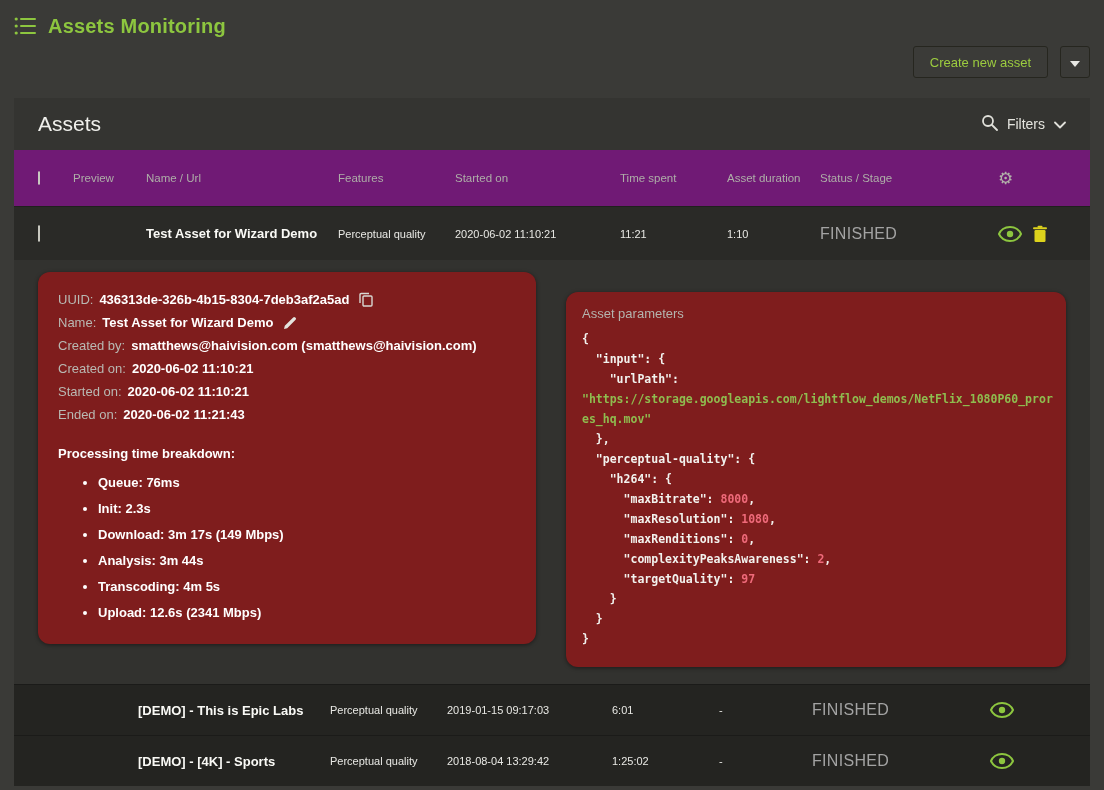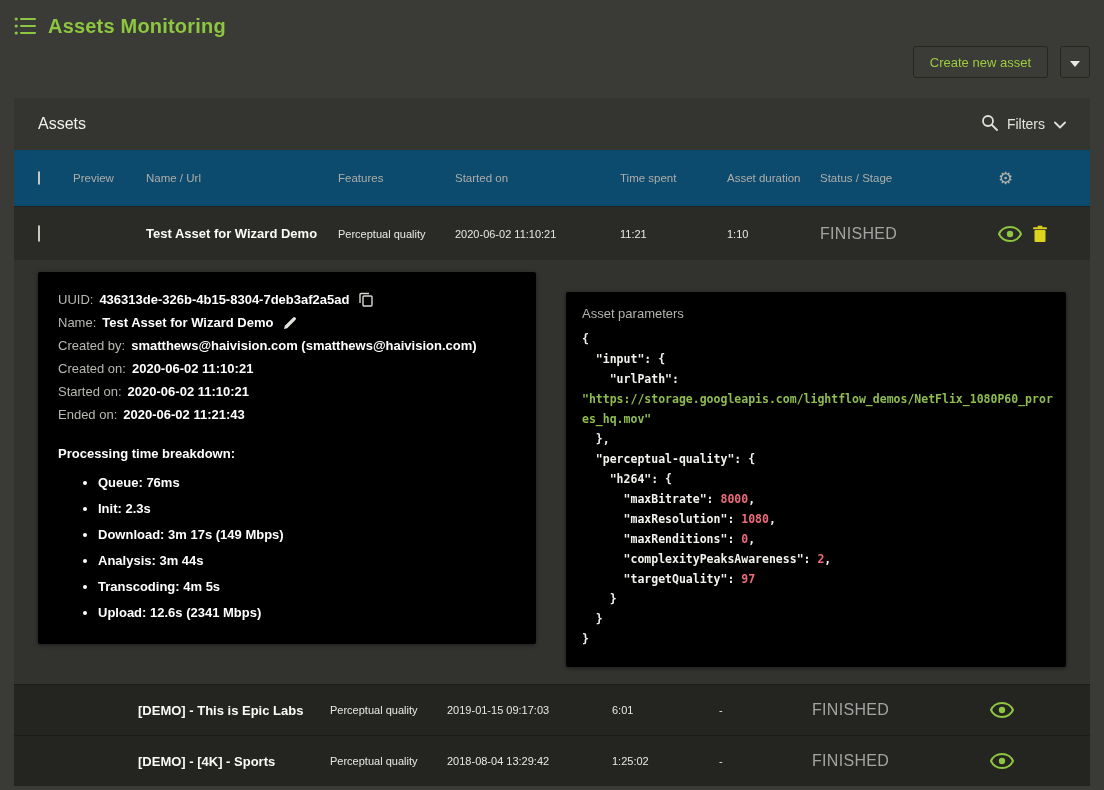--- a/index.html
+++ b/index.html
@@ -25,47 +25,47 @@
     display:flex;align-items:center;justify-content:center;cursor:pointer;
   }
   .btn-create{padding:0 16px;color:#9ccc3f;font-size:13px;}
   .btn-caret{width:30px;color:#e8e8e4;}
   
   .panel{margin:0 14px;}
   .panel-toolbar{
     height:52px;background:#343431;display:flex;align-items:center;
     justify-content:space-between;padding:0 24px;
   }
-  .panel-title{font-size:16px;color:#f0f0ec;}
+  .panel-title{font-size:21px;color:#f0f0ec;}
   .filters{display:flex;align-items:center;gap:9px;color:#e4e4de;font-size:14px;cursor:pointer;}
   
   .grid-row{
     display:grid;
     grid-template-columns:35px 73px 192px 117px 165px 107px 93px 170px auto;
     padding-left:24px;align-items:center;
   }
-  .thead{height:56px;background:#0c4a6e;color:#aeaea8;font-size:11.5px;}
+  .thead{height:56px;background:#701a75;color:#aeaea8;font-size:11.5px;}
   .trow{height:54px;background:#2a2a27;border-top:1px solid #20201e;font-size:13px;cursor:pointer;}
   .trow-bottom{height:51px;background:#242421;border-top:1px solid #1b1b19;padding-left:16px;}
   .cell-name{font-weight:600;color:#fafaf6;padding-right:8px;}
   .cell-plain{color:#e8e8e4;font-size:11px;}
   .cell-status{color:#a3a3a3;font-size:16px;letter-spacing:.3px;}
   .checkbox{width:16px;height:16px;border:1px solid #c8c8c0;border-radius:2px;background:transparent;cursor:pointer;}
   .thumb{width:64px;height:38px;border-radius:2px;}
   .thumb-1{background:linear-gradient(105deg,#6b4a3c 0%,#93604b 35%,#7a4a3a 55%,#2e2320 100%);}
   .thumb-2{background:linear-gradient(105deg,#3a3f46 0%,#565c66 40%,#2a2d33 100%);}
   .thumb-3{background:linear-gradient(105deg,#5c8a3e 0%,#79a24e 45%,#46702f 100%);}
   .thumb-small{height:36px;}
   .actions-cell{display:flex;align-items:center;gap:10px;padding-left:8px;}
   .gear{color:#b2b2aa;font-size:17px;cursor:pointer;line-height:1;}
   .icon-eye{color:var(--accent);display:flex;cursor:pointer;}
   .icon-trash{color:var(--trash);display:flex;cursor:pointer;}
   
   .expanded{height:424px;background:#32322f;display:flex;gap:30px;align-items:flex-start;padding:12px 24px;}
-  .card{background:#000000;border-radius:2px;box-shadow:0 1px 4px rgba(0,0,0,.45);}
+  .card{background:#7f1d1d;border-radius:12px;box-shadow:0 1px 4px rgba(0,0,0,.45);}
   .card-left{width:498px;padding:16px 20px 18px;font-size:13px;}
   .card-right{width:500px;padding:14px 16px 18px;margin-top:20px;}
   .field-line{line-height:23px;display:flex;align-items:center;gap:6px;}
   .field-label{color:#b9b9b3;white-space:nowrap;}
   .field-value{color:#ffffff;font-weight:bold;}
   .icon-btn{display:inline-flex;align-items:center;color:#d8d8d2;cursor:pointer;margin-left:4px;}
   .breakdown-title{font-weight:bold;color:#fff;margin-top:16px;line-height:24px;}
   .breakdown-list{margin:4px 0 0;padding-left:40px;color:#fff;}
   .breakdown-list li{line-height:26px;font-weight:bold;font-size:13px;}
   .params-title{color:#b4b4ae;font-size:13px;margin-bottom:8px;}

